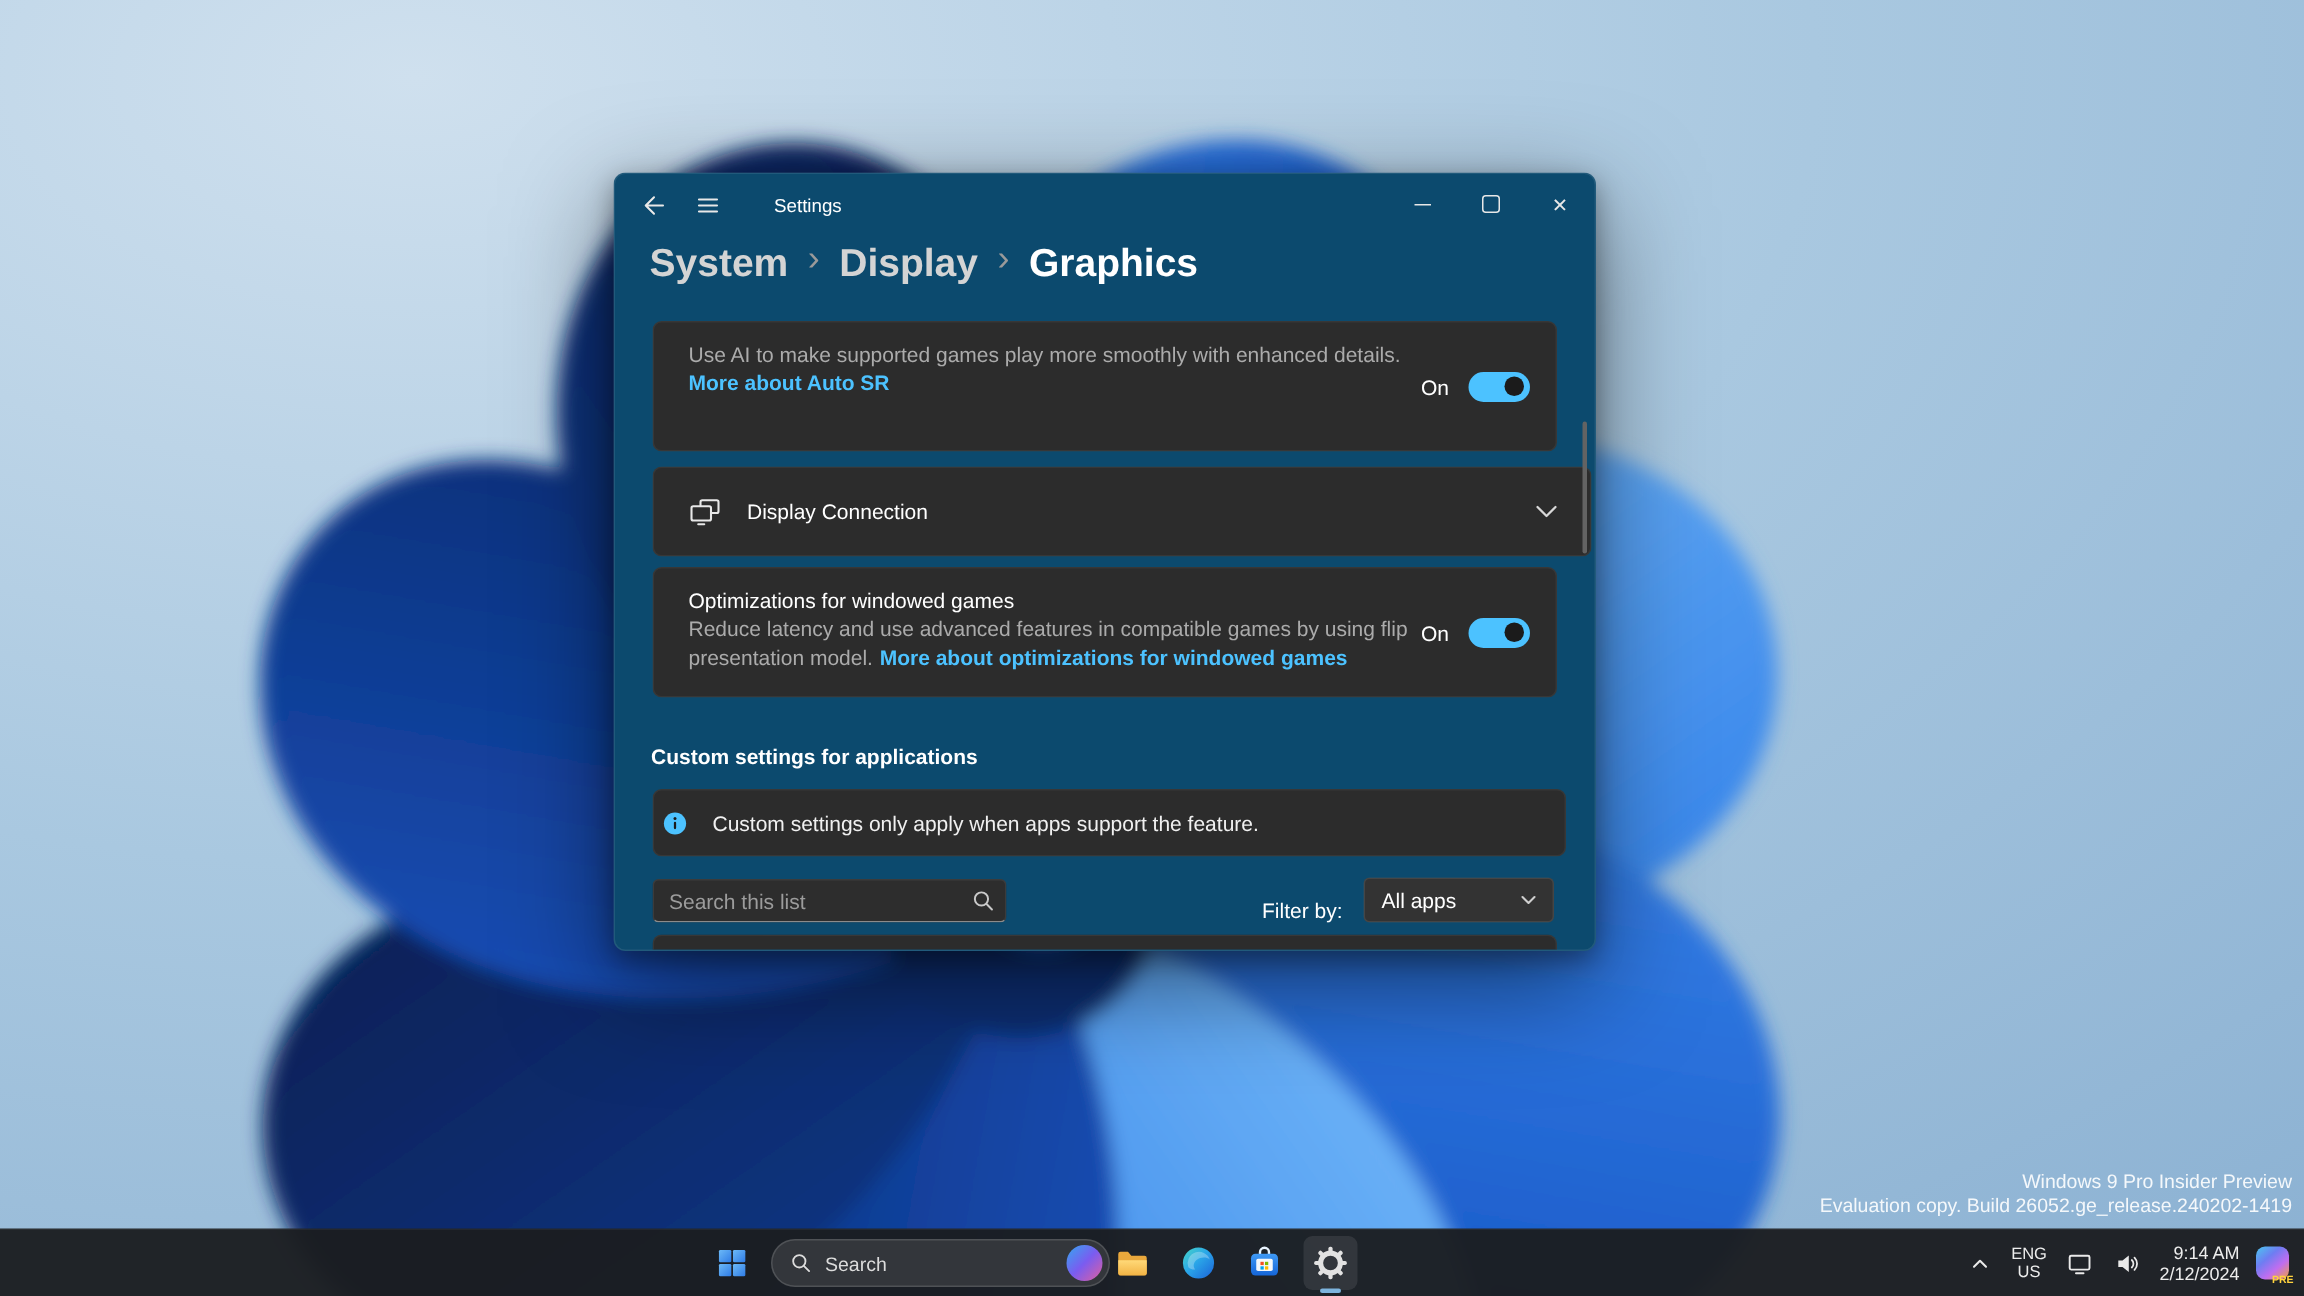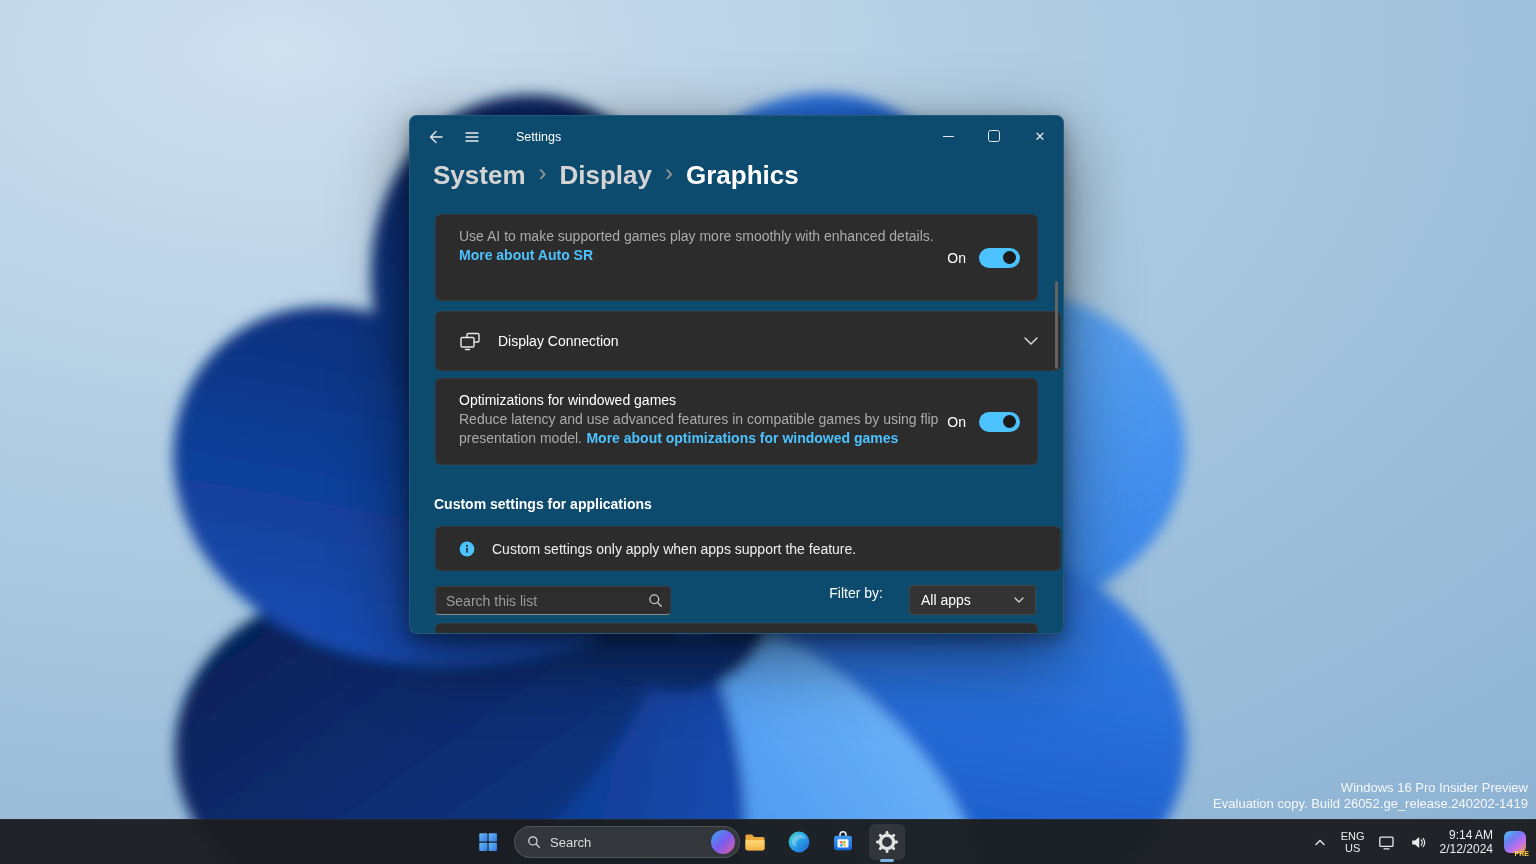--- a/index.html
+++ b/index.html
@@ -46,31 +46,31 @@
                display:flex;align-items:center;gap:13px}
   .tstate{color:#fff;font-size:14px}
   .toggle{width:41px;height:20px;border-radius:11px;background:#4cc2ff;position:relative;cursor:pointer}
   .toggle .knob{position:absolute;right:4px;top:3.5px;width:13px;height:13px;border-radius:50%;background:#1b1b1b}
 
   .c2-label{color:#fff;font-size:14px;margin-left:17px}
   .c2-chevron{position:absolute;right:20px;top:50%;transform:translateY(-50%)}
 
   .section-h{position:absolute;left:24px;top:380px;font-size:14px;font-weight:700;color:#fff;margin:0}
 
-  .infobar{top:410px;height:43px;display:flex;align-items:center;padding-left:23px;gap:17px}
+  .infobar{top:410px;height:43px;display:flex;align-items:center;padding-left:6px;gap:17px}
   .info-text{color:#f0f0f0;font-size:14px}
 
   .search-box{position:absolute;left:25px;top:470px;width:236px;height:29px}
   .search-box input{width:100%;height:100%;background:#2d2d2d;border:1px solid rgba(255,255,255,.07);
        border-bottom:1px solid rgba(255,255,255,.45);border-radius:4px;color:#fff;font-size:14px;
        padding:0 30px 0 10px;font-family:inherit;outline:none;box-sizing:border-box}
   .search-box input::placeholder{color:#9c9c9c}
   .search-box .mag{position:absolute;right:8px;top:7px}
 
-  .filter-row{position:absolute;top:469px;right:27px;display:flex;align-items:flex-start;gap:26px}
+  .filter-row{position:absolute;top:469px;right:27px;display:flex;align-items:flex-end;gap:14px}
   .filter-label{color:#fff;font-size:14px}
   .dropdown{width:127px;height:30px;background:#333;border:1px solid rgba(255,255,255,.09);
             border-radius:4px;display:flex;align-items:center;justify-content:space-between;
             padding:0 10px 0 11px;cursor:pointer;box-sizing:border-box}
   .dropdown .dd-value{color:#fff;font-size:14px}
 
   .card.clipped{top:507px;height:12px;border-radius:6px 6px 0 0;border-bottom:none}
   .scrollbar{position:absolute;right:5px;top:165px;width:3px;height:88px;border-radius:2px;
              background:#636363;cursor:pointer}
 
@@ -144,21 +144,21 @@
       <use href="#petal" transform="rotate(135)" fill="url(#gDeep)"></use>
       <use href="#petal" transform="rotate(180)" fill="url(#gNavy)"></use>
       <use href="#petal" transform="rotate(225)" fill="url(#gDeep)"></use>
       <use href="#petal" transform="rotate(270)" fill="url(#gNavy)"></use>
       <circle r="85" fill="#0b2f72"></circle>
       <circle r="42" cx="14" cy="-12" fill="#1b5fd0"></circle>
     </g>
   </svg>
 
   <div class="watermark">
-    <div>Windows 16 Pro Insider Preview</div>
+    <div>Windows 9 Pro Insider Preview</div>
     <div>Evaluation copy. Build 26052.ge_release.240202-1419</div>
   </div>
 
   <div class="win">
 
     <div class="titlebar">
       <button class="nav-btn">
         <svg width="16" height="16" viewBox="0 0 16 16">
           <path d="M8 2.5 L2.5 8 L8 13.5 M3 8 H14" stroke="#e8e8e8" stroke-width="1.4" fill="none" stroke-linecap="round" stroke-linejoin="round"></path>
         </svg>

